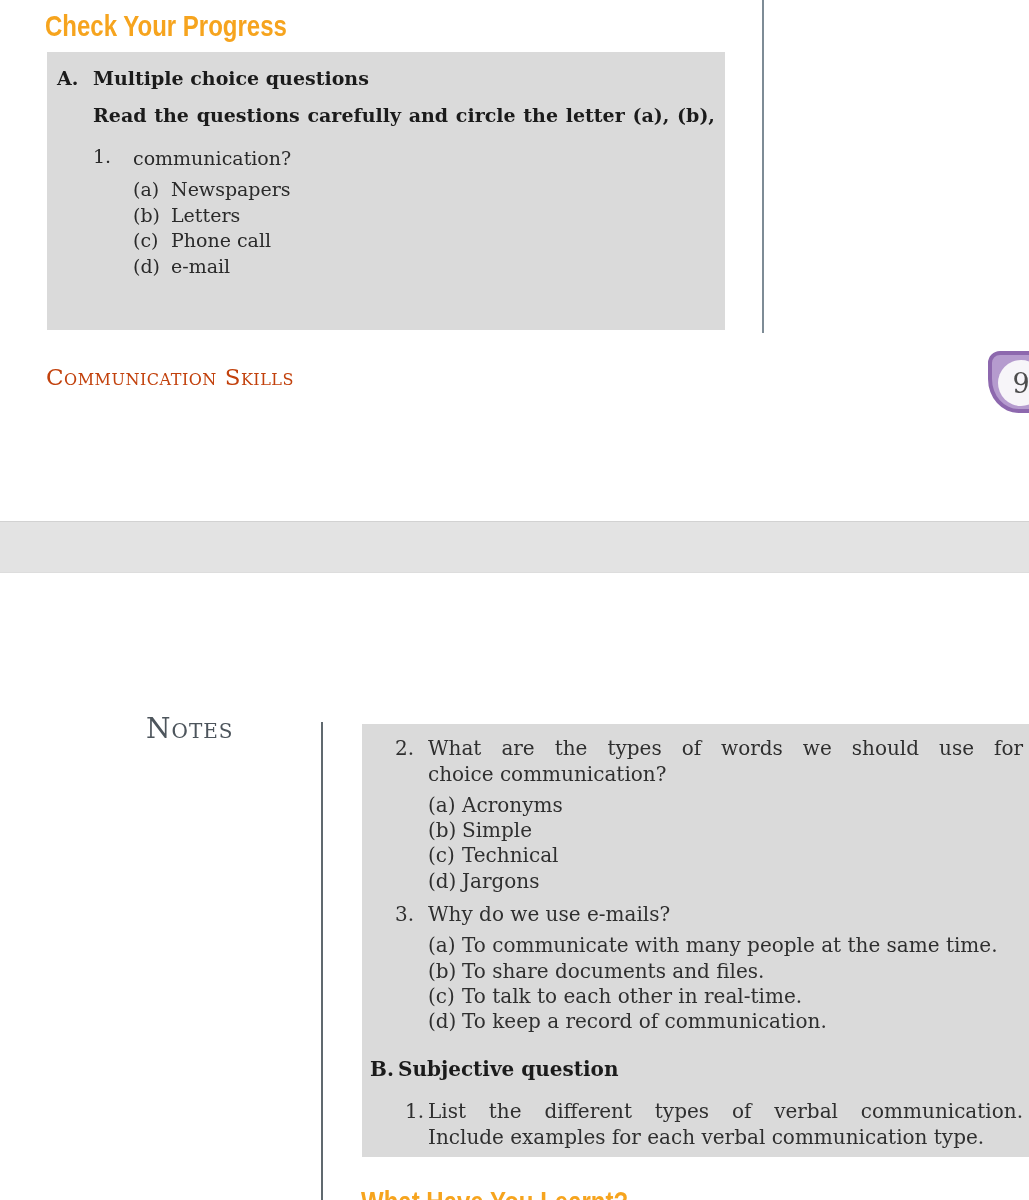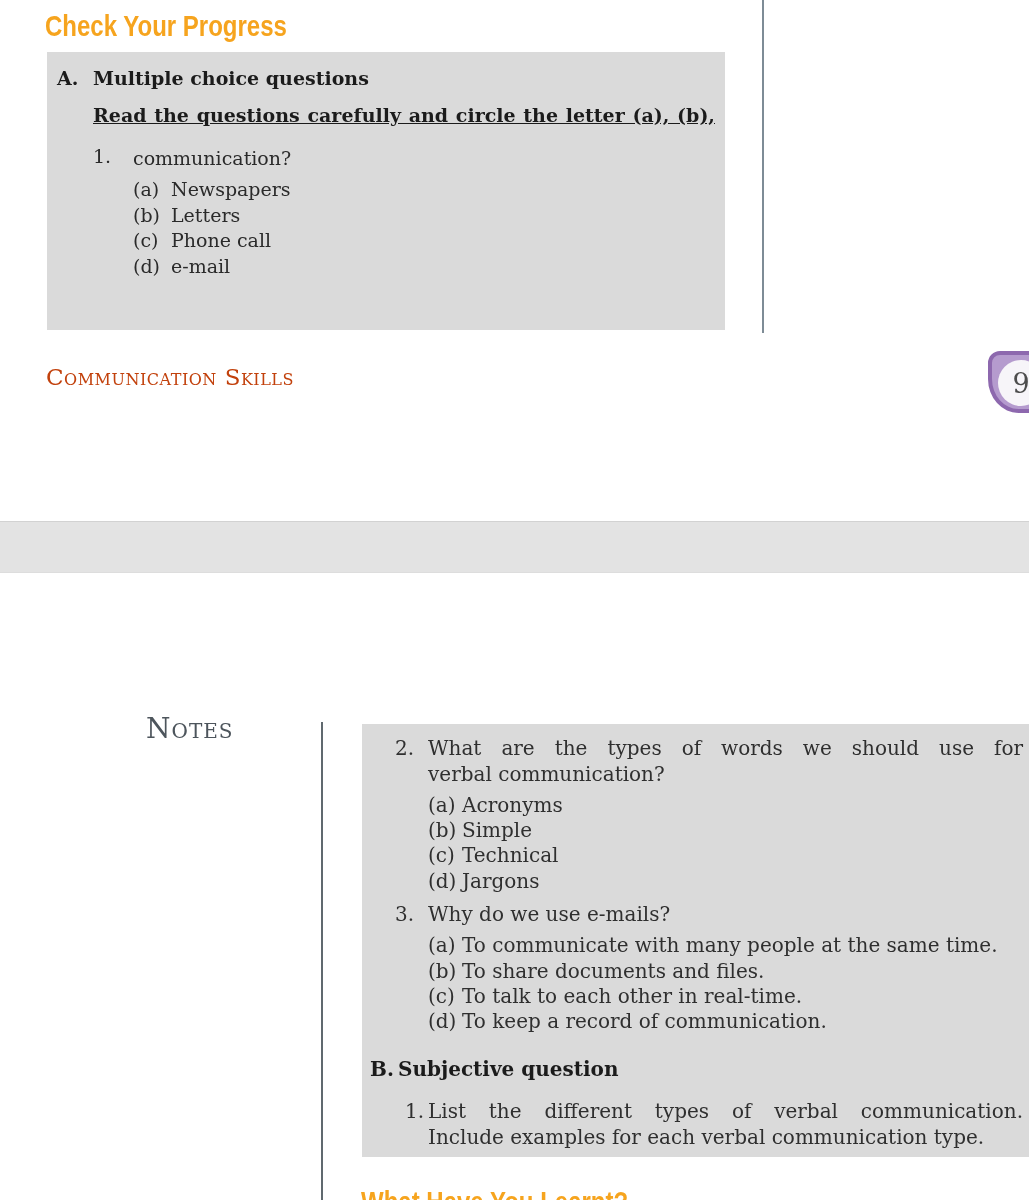--- a/index.html
+++ b/index.html
@@ -35,21 +35,21 @@
   .box2 { left:362px; top:724px; width:667px; height:433px; }
 
   .box1 .inner { padding-top:15px; font-size:19px; color:#2a2a2a; }
   .box2 .inner { padding-top:12px; font-size:20px; color:#2f2f2f; }
 
   .row { display:flex; }
   .bold { font-weight:bold; color:#1b1b1b; }
 
   
   .box1 .sec-label   { padding-left:10px; width:36px; flex:none; }
-  .box1 .instr       { margin:13px 5px 0 46px; width:622px; line-height:26px;text-decoration:underline; }
+  .box1 .instr       { margin:13px 5px 0 46px; width:622px; line-height:26px; }
   .box1 .q           { margin-top:17px; padding-left:46px; }
   .box1 .qnum        { width:40px; flex:none; }
   .box1 .qtext       { width:580px; line-height:26px; }
   .box1 .opts        { margin-top:6px; }
   .box1 .opt         { padding-left:86px; line-height:25.5px; }
   .box1 .optlabel    { width:38px; flex:none; }
 
   
   .box2 .q2          { padding-left:33px; }
   .box2 .qnum2       { width:33px; flex:none; }
@@ -157,21 +157,21 @@
   <div class="notes-label">Notes</div>
 
   <div class="vline2"></div>
 
   <div class="qbox box2">
     <div class="inner">
       <div class="row q2">
         <span class="qnum2">2.</span>
         <span class="qtext2">
           <span style="display:block" class="jline">What are the types of words we should use for</span>
-          <span style="display:block">verbal communication?</span>
+          <span style="display:block">choice communication?</span>
         </span>
       </div>
       <div class="opts2">
         <div class="row opt2">
           <span class="optlabel2">(a)</span>
           <span>Acronyms</span>
         </div>
         <div class="row opt2">
           <span class="optlabel2">(b)</span>
           <span>Simple</span>

